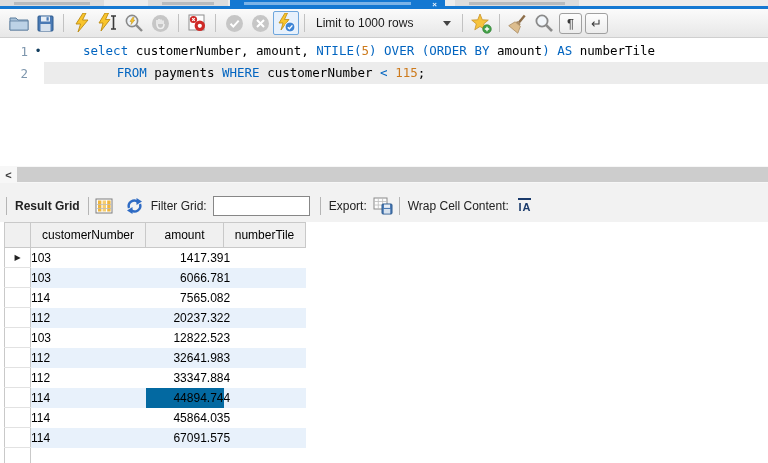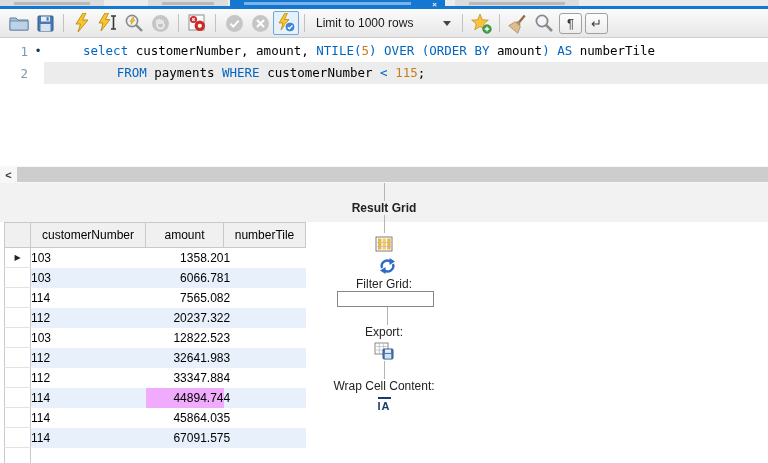--- a/index.html
+++ b/index.html
@@ -35,22 +35,22 @@
   .ln-marker { width: 12px; margin-left: 4px; text-align: center; font-size: 12px; color: #123d5e; flex: 0 0 auto; }
   .code-body { flex: 1 1 auto; height: 22px; line-height: 22px; padding-left: 39px; }
   .code-body.current { background: #ececec; padding-left: 35px; }
 
   
   .hscroll { height: 17px; background: #f7f7f7; display: flex; align-items: center; }
   .hs-btn { width: 17px; text-align: center; color: #3c3c3c; font-size: 11px; font-weight: bold; flex: 0 0 auto; }
   .hs-thumb { flex: 1 1 auto; height: 15px; background: #cdcdcd; }
 
   
-  .rg-toolbar { height: 39px; background: #f2f2f2; display: flex; align-items: center; padding: 0 2px 0 2px;
-                font-size: 12px; color: #222; flex-direction: column; }
+  .rg-toolbar { height: 39px; background: #f2f2f2; display: flex; align-items: center; padding: 6px 2px 0 2px;
+                font-size: 12px; color: #222; }
   .rg-sep { width: 1px; height: 18px; background: #b5b5b5; margin: 0 4px; flex: 0 0 auto; }
   .rg-title { font-weight: bold; margin: 0 4px; }
   .rg-label { margin: 0 4px; }
   .rg-input { width: 97px; height: 20px; border: 1px solid #878787; background: #fff; margin-left: 2px;
               font-size: 12px; padding: 0 3px; }
   .rg-iconbtn { width: 24px; height: 22px; display: flex; align-items: center; justify-content: center; flex: 0 0 auto; }
   .wrap-glyph { font-size: 11px; font-weight: bold; color: #1a3a6b; border-top: 2px solid #1a3a6b; line-height: 12px;
                 padding-top: 1px; letter-spacing: 1px; }
 
   
@@ -257,21 +257,21 @@
           <th></th>
           <th>customerNumber</th>
           <th>amount</th>
           <th>numberTile</th>
         </tr>
       </thead>
     <tbody id="grid-body">
         <tr>
           <td class="sel">▶</td>
           <td class="data">103</td>
-          <td class="data num-right">1358.20</td>
+          <td class="data num-right">1417.39</td>
           <td class="data">1</td>
         </tr>
         <tr>
           <td class="sel"></td>
           <td class="data" style="background: rgb(232, 241, 251);">103</td>
           <td class="data num-right" style="background: rgb(232, 241, 251);">6066.78</td>
           <td class="data" style="background: rgb(232, 241, 251);">1</td>
         </tr>
         <tr>
           <td class="sel"></td>
@@ -299,21 +299,21 @@
         </tr>
         <tr>
           <td class="sel"></td>
           <td class="data">112</td>
           <td class="data num-right">33347.88</td>
           <td class="data">4</td>
         </tr>
         <tr>
           <td class="sel"></td>
           <td class="data" style="background: rgb(232, 241, 251);">114</td>
-          <td class="data num-right" style="background: #f0abfc; text-align: right;">44894.74</td>
+          <td class="data num-right" style="background: #0369a1; text-align: right;">44894.74</td>
           <td class="data" style="background: rgb(232, 241, 251);">4</td>
         </tr>
         <tr>
           <td class="sel"></td>
           <td class="data">114</td>
           <td class="data num-right">45864.03</td>
           <td class="data">5</td>
         </tr>
         <tr>
           <td class="sel"></td>

